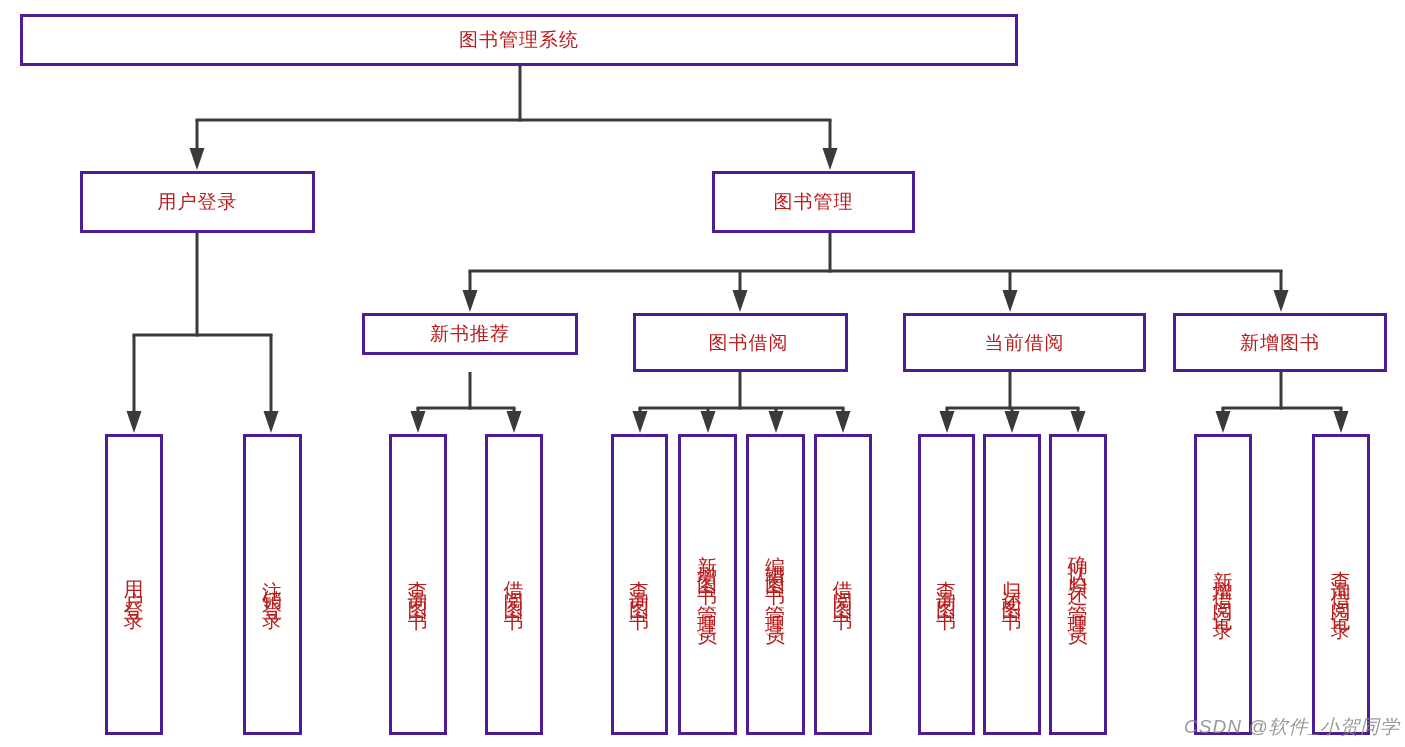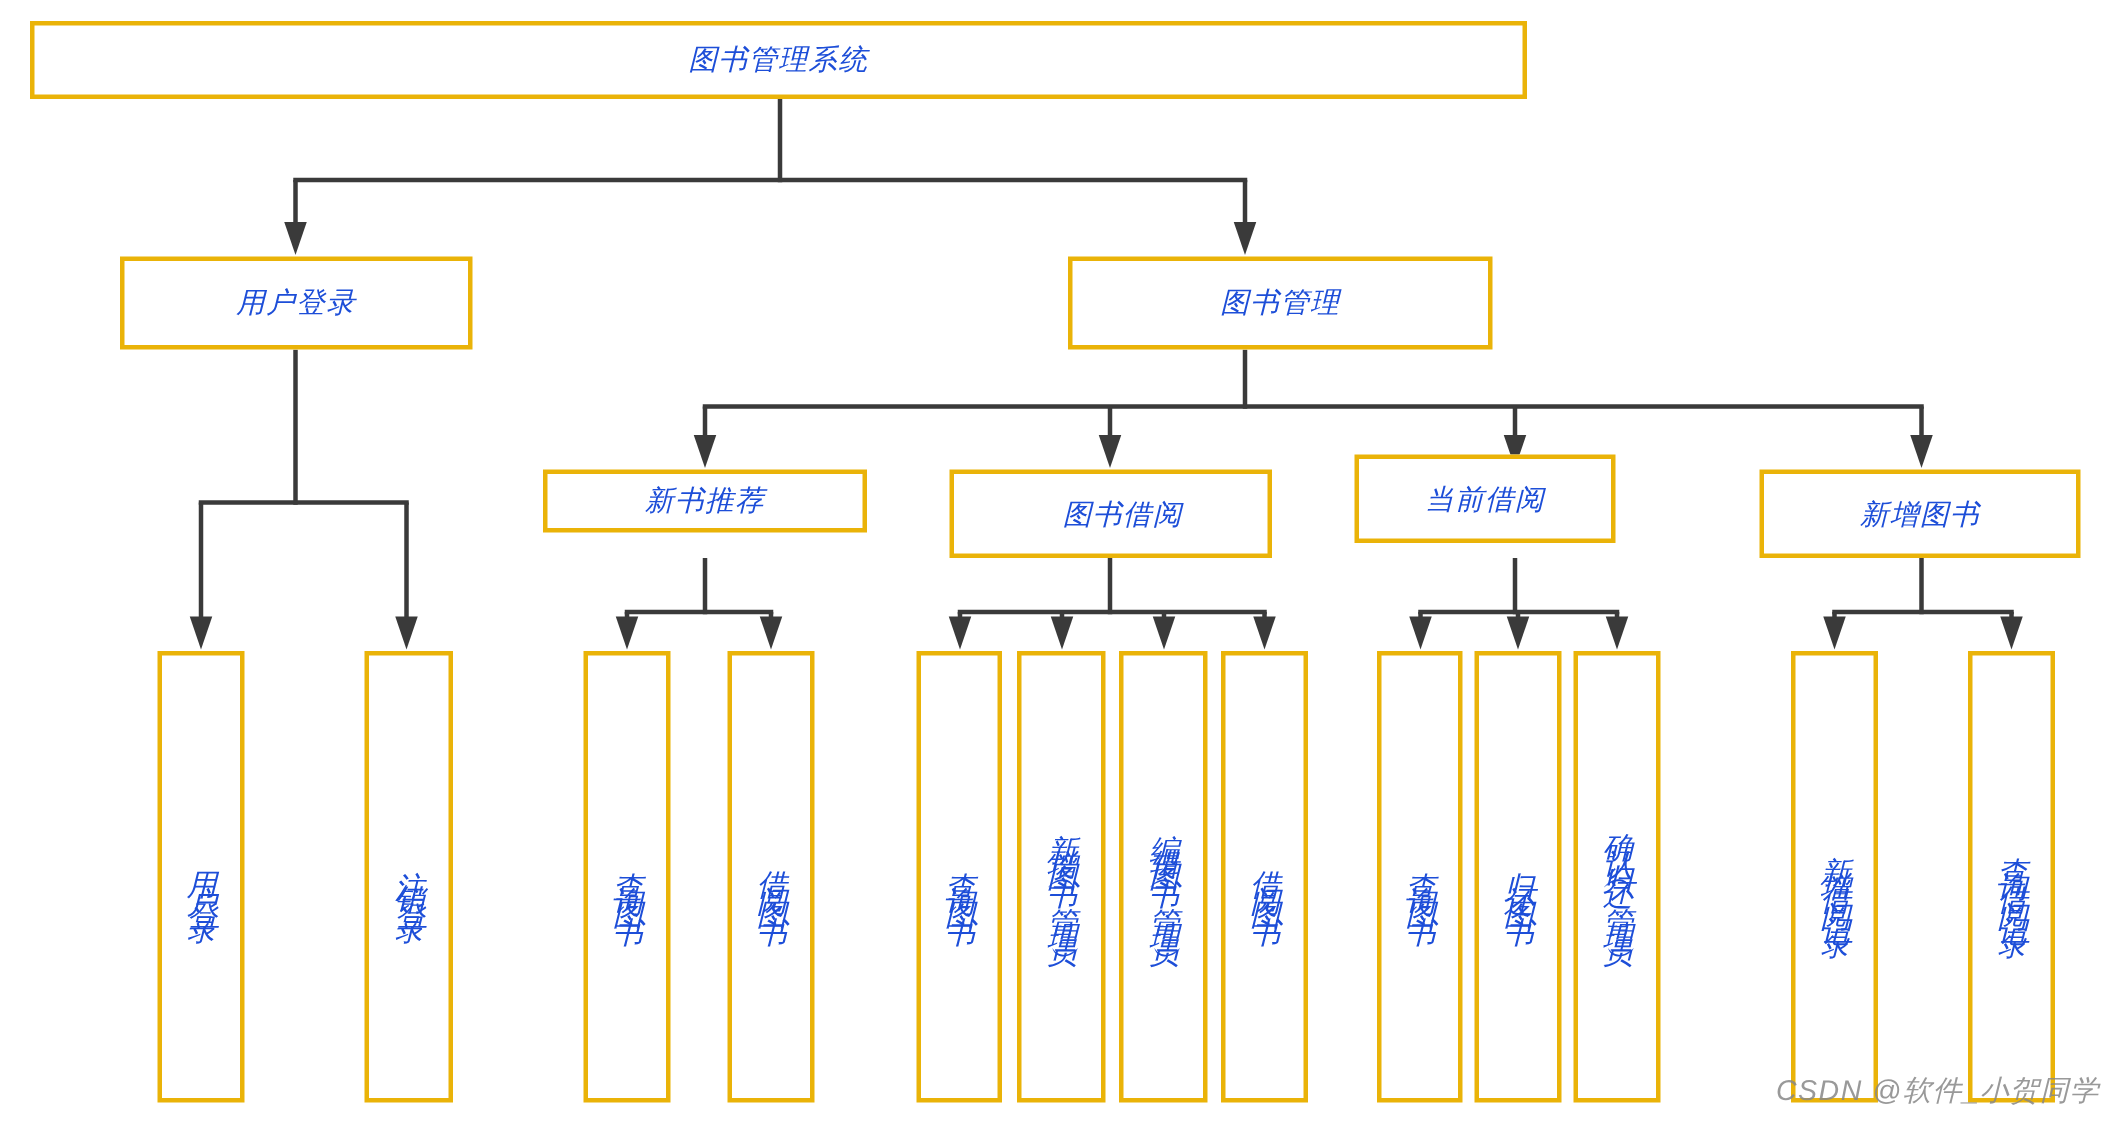--- a/index.html
+++ b/index.html
@@ -7,29 +7,28 @@
     position:relative;
     width:1405px;height:747px;
     background:#ffffff;
     font-family:"Liberation Sans","DejaVu Sans",sans-serif;
     overflow:hidden;
   }
   #wires{position:absolute;left:0;top:0;width:1405px;height:747px;z-index:1;}
   .box{
     position:absolute;
     box-sizing:border-box;
-    border:3px solid #eab308;
+    border:3px solid #4c1d95;
     background:#ffffff;
     display:flex;align-items:center;justify-content:center;
-    color:#1d4ed8;
+    color:#b91c1c;
     font-size:19px;
     letter-spacing:1px;
     z-index:2;
     white-space:nowrap;
-    font-style:italic;
   }
   .vbox{
     writing-mode:vertical-rl;
     text-orientation:mixed;
     letter-spacing:10px;
     font-size:20px;
     line-height:1;
   }
   #watermark{
     position:absolute;
@@ -108,25 +107,25 @@
     <line class="wm-stroke" x1="1221.5" y1="408" x2="1342.5" y2="408"></line>
     <line class="wm-stroke" x1="1223" y1="408" x2="1223" y2="413"></line>
     <polygon class="wm-fill" points="1215.5,411 1230.5,411 1223,433"></polygon>
     <line class="wm-stroke" x1="1341" y1="408" x2="1341" y2="413"></line>
     <polygon class="wm-fill" points="1333.5,411 1348.5,411 1341,433"></polygon>
   </svg>
 
   <div class="box" style="left:20px;top:14px;width:998px;height:52px;">图书管理系统</div>
 
   <div class="box" style="left:80px;top:171px;width:235px;height:62px;">用户登录</div>
-  <div class="box" style="left:712px;top:171px;width:283px;height:62px;">图书管理</div>
+  <div class="box" style="left:712px;top:171px;width:203px;height:62px;">图书管理</div>
 
   <div class="box" style="left:362px;top:313px;width:216px;height:42px;">新书推荐</div>
   <div class="box" style="left:633px;top:313px;width:215px;height:59px;padding-left:16px;">图书借阅</div>
-  <div class="box" style="left:903px;top:303px;width:174px;height:59px;">当前借阅</div>
+  <div class="box" style="left:903px;top:313px;width:243px;height:59px;">当前借阅</div>
   <div class="box" style="left:1173px;top:313px;width:214px;height:59px;">新增图书</div>
 
   <div class="box vbox" style="left:105px;top:434px;width:58px;height:301px;">用户登录</div>
   <div class="box vbox" style="left:243px;top:434px;width:59px;height:301px;">注销登录</div>
 
   <div class="box vbox" style="left:389px;top:434px;width:58px;height:301px;">查询图书</div>
   <div class="box vbox" style="left:485px;top:434px;width:58px;height:301px;">借阅图书</div>
 
   <div class="box vbox" style="left:611px;top:434px;width:57px;height:301px;">查询图书</div>
   <div class="box vbox" style="left:678px;top:434px;width:59px;height:301px;">新增图书（管理员）</div>

